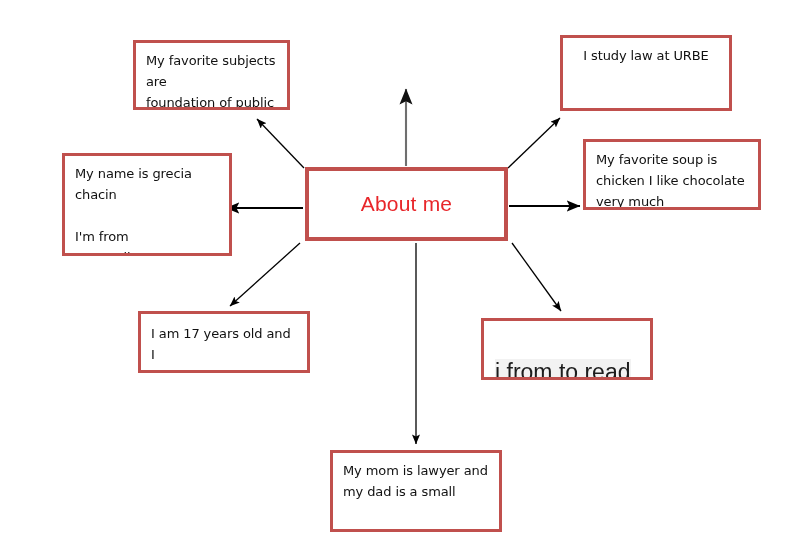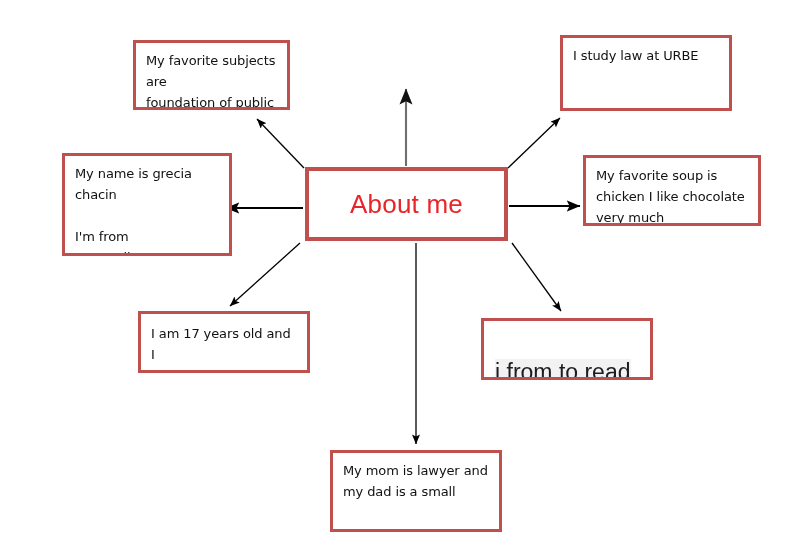--- a/index.html
+++ b/index.html
@@ -43,21 +43,21 @@
   .node.center {
     border-width: 4px;
     display: flex;
     align-items: center;
     justify-content: center;
     padding: 0;
     white-space: normal;
   }
   .center-label {
     color: #e8262a;
-    font-size: 26px;
+    font-size: 21px;
     font-family: "Liberation Sans", sans-serif;
     letter-spacing: 0.2px;
   }
   .node.centered-text {
     padding-top: 9px;
   }
   .node.big-text {
     font-size: 23px;
     font-family: "Liberation Sans", sans-serif;
     line-height: 1.25;
@@ -100,33 +100,33 @@
     <line x1="512" y1="243" x2="561" y2="311" stroke="#000000" stroke-width="1.3" marker-end="url(#ah)"></line>
 
     <line x1="416" y1="243" x2="416" y2="444" stroke="#000000" stroke-width="1.3" marker-end="url(#ah)"></line>
   </svg>
 
   <div class="node" style="left:133px; top:40px; width:157px; height:70px;">My favorite subjects are
 foundation  of public law
 and English</div>
 
 
-  <div class="node" style="left:560px; top:35px; width:172px; height:76px;">I study  law at URBE</div>
+  <div class="node" style="left:560px; top:35px; width:172px; height:76px;text-align:center;">I study  law at URBE</div>
 
   <div class="node" style="left:62px; top:153px; width:170px; height:103px;">My name  is grecia
 chacin
 
 I'm from  maracaibo,near
 Sam fracisco.</div>
 
   <div class="node center" style="left:305px; top:167px; width:203px; height:74px;">
     <span class="center-label">About me</span>
   </div>
 
-  <div class="node" style="left:583px; top:155px; width:178px; height:71px;"> My favorite  soup  is
+  <div class="node" style="left:583px; top:139px; width:178px; height:71px;"> My favorite  soup  is
 chicken  I like chocolate
 very much</div>
 
   <div class="node centered-text" style="left:138px; top:311px; width:172px; height:62px;">I am 17 years old and I
 have a small family</div>
 
   <div class="node big-text" style="left:481px; top:318px; width:172px; height:62px;">
     <span class="hl">i from to read</span>
   </div>
 

